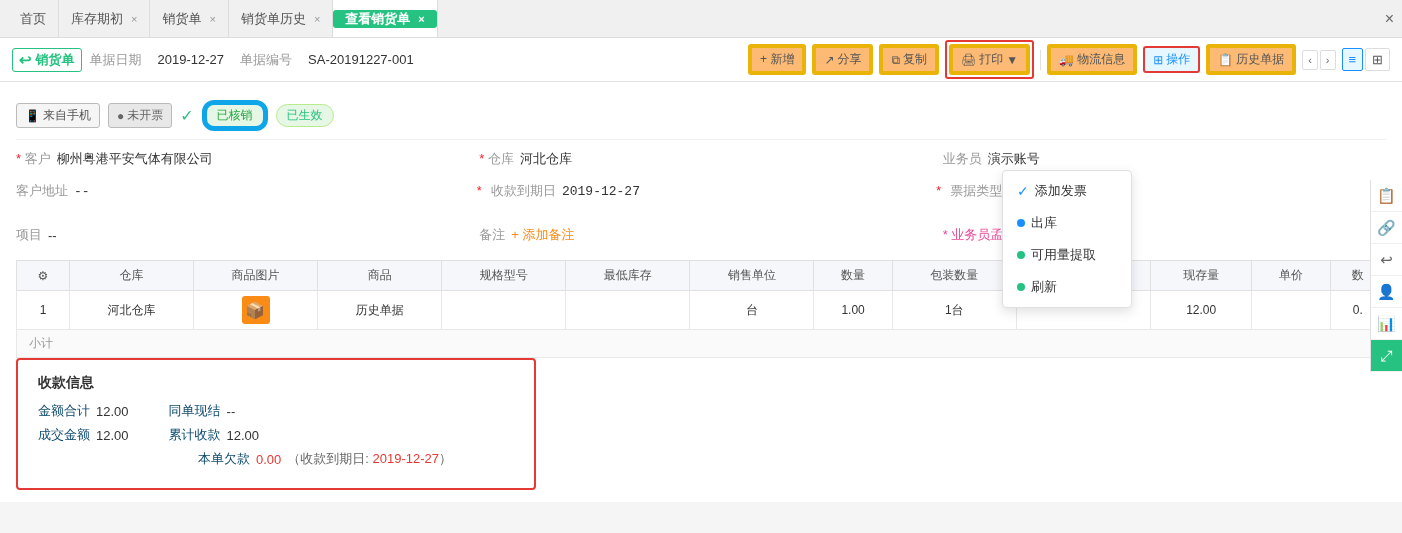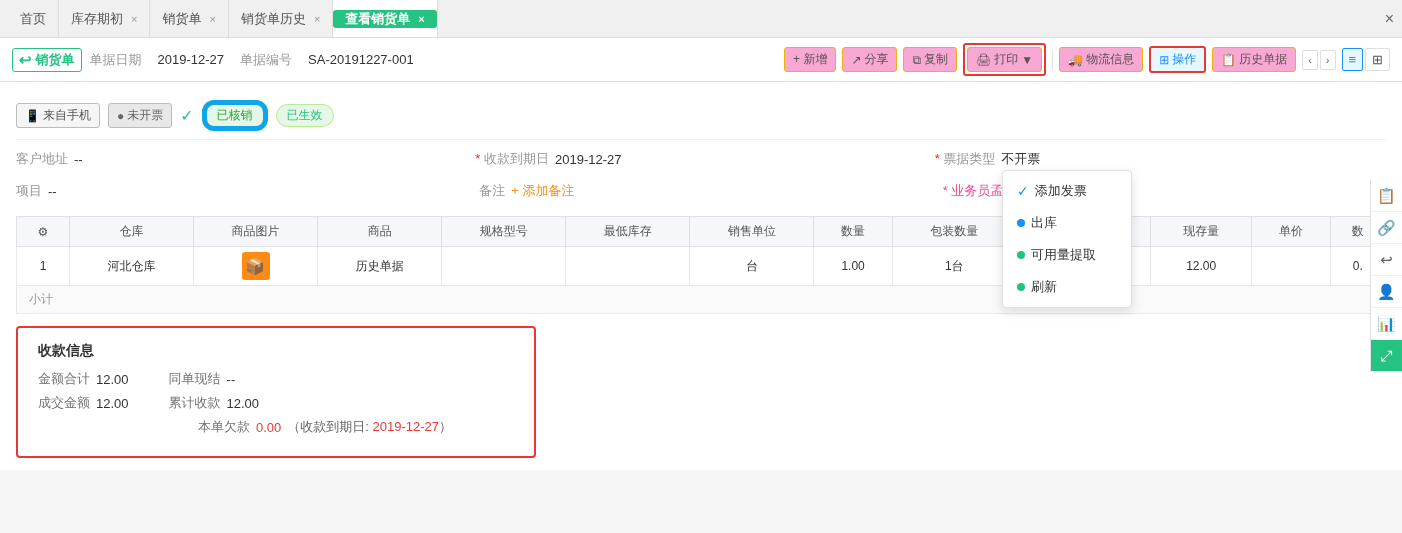--- a/index.html
+++ b/index.html
@@ -28,22 +28,22 @@
       padding: 6px 12px; gap: 8px; height: 44px;
     }
     .doc-type-badge {
       display: flex; align-items: center; gap: 4px; color: #26c281; font-size: 13px; font-weight: bold;
       border: 1px solid #26c281; border-radius: 3px; padding: 2px 6px;
     }
     .toolbar-info { display: flex; align-items: center; gap: 16px; flex: 1; font-size: 13px; color: #555; }
     .toolbar-info span { color: #333; }
     .toolbar-actions { display: flex; align-items: center; gap: 6px; margin-left: auto; }
     .toolbar-btn {
-      display: flex; align-items: center; gap: 3px; padding: 3px 8px; border: 1px solid #eab308;
-      border-radius: 3px; background: #f9a8d4; cursor: pointer; font-size: 12px; color: #555;
+      display: flex; align-items: center; gap: 3px; padding: 3px 8px; border: 4px solid #eab308;
+      border-radius: 3px; background: #fdba74; cursor: pointer; font-size: 12px; color: #555;
       white-space: nowrap;
     }
     .toolbar-btn.active-op { background: #e6f7ff; border-color: #1890ff; color: #1890ff; }
     .sep { width: 1px; height: 20px; background: #e0e0e0; }
 
     
     .content { background: #fff; padding: 12px 16px; }
     .form-label { color: #999; font-size: 13px; white-space: nowrap; }
     .required::before { content: "* "; color: #f5222d; }
     .form-value { color: #333; font-size: 13px; }
@@ -71,26 +71,26 @@
     }
     .data-table td {
       border: 1px solid #e8e8e8; padding: 5px 8px; text-align: center;
       background: #fff; color: #333;
     }
     .subtotal-row td { background: #fafafa; color: #999; }
 
     
     .summary-box {
       border: 2px solid #e53935; border-radius: 4px; padding: 14px 20px;
-      margin-top: 12px; display: inline-block; min-width: 520px; background: #fff;
+      display: inline-block; min-width: 520px; background: #fff;
     }
     .summary-title { font-size: 14px; font-weight: bold; margin-bottom: 10px; }
     .summary-row { display: flex; gap: 40px; margin-bottom: 6px; font-size: 13px; }
     .summary-item { display: flex; gap: 6px; align-items: center; }
-    .summary-label { color: #737373; }
+    .summary-label { color: #0c4a6e; }
     .summary-value { color: #333; font-weight: 500; }
     .summary-value.red { color: #e53935; }
     .date-red { color: #e53935; }
 
     
     .dropdown-menu {
       position: absolute; background: #fff; border: 1px solid #e0e0e0;
       border-radius: 4px; box-shadow: 0 4px 12px rgba(0,0,0,0.12);
       z-index: 100; min-width: 130px; padding: 4px 0;
       top: 88px; right: 270px;
@@ -223,22 +223,36 @@
     <button class="small-btn" style="background:#e8e8e8;color:#666;border-color:#bbb;">
       <span>●</span>
       <span>未开票</span>
     </button>
     <span style="color:#26c281;font-size:16px;">✓</span>
     <span class="status-approved">已核销</span>
     <span class="status-effective">已生效</span>
   </div>
 
   
-
-  <div style="display:flex; gap:8px; margin-bottom:6px;">
+  <div style="display:flex; gap:20px; margin-bottom:6px; align-items:flex-start;">
+    <div class="form-group">
+      <span class="form-label required">客户</span>
+      <span class="form-value">柳州粤港平安气体有限公司</span>
+    </div>
+    <div class="form-group">
+      <span class="form-label required">仓库</span>
+      <span class="form-value">河北仓库</span>
+    </div>
+    <div class="form-group" style="margin-left:auto;">
+      <span class="form-label">业务员</span>
+      <span class="form-value">演示账号</span>
+    </div>
+  </div>
+
+  <div style="display:flex; gap:8px; margin-bottom:18px;font-family:Liberation Mono, monospace;">
     <div class="form-group">
       <span class="form-label">客户地址</span>
       <span class="form-value">--</span>
     </div>
     <div class="form-group">
       <span class="form-label required">收款到期日</span>
       <span class="form-value">2019-12-27</span>
     </div>
     <div class="form-group" style="margin-left:auto;">
       <span class="form-label required">票据类型</span>

